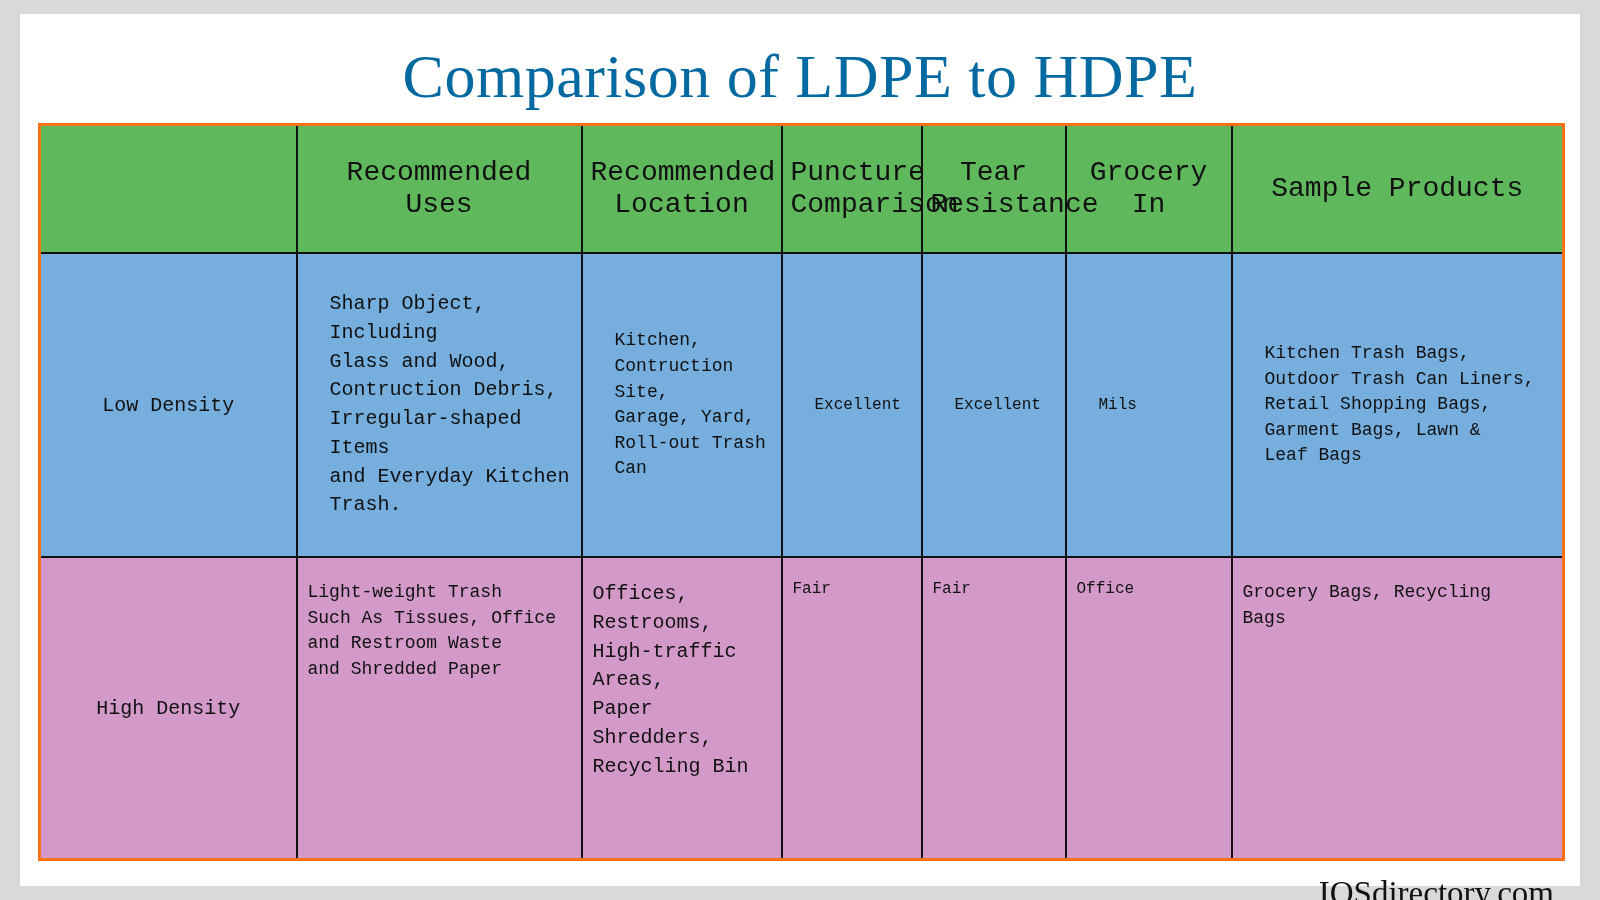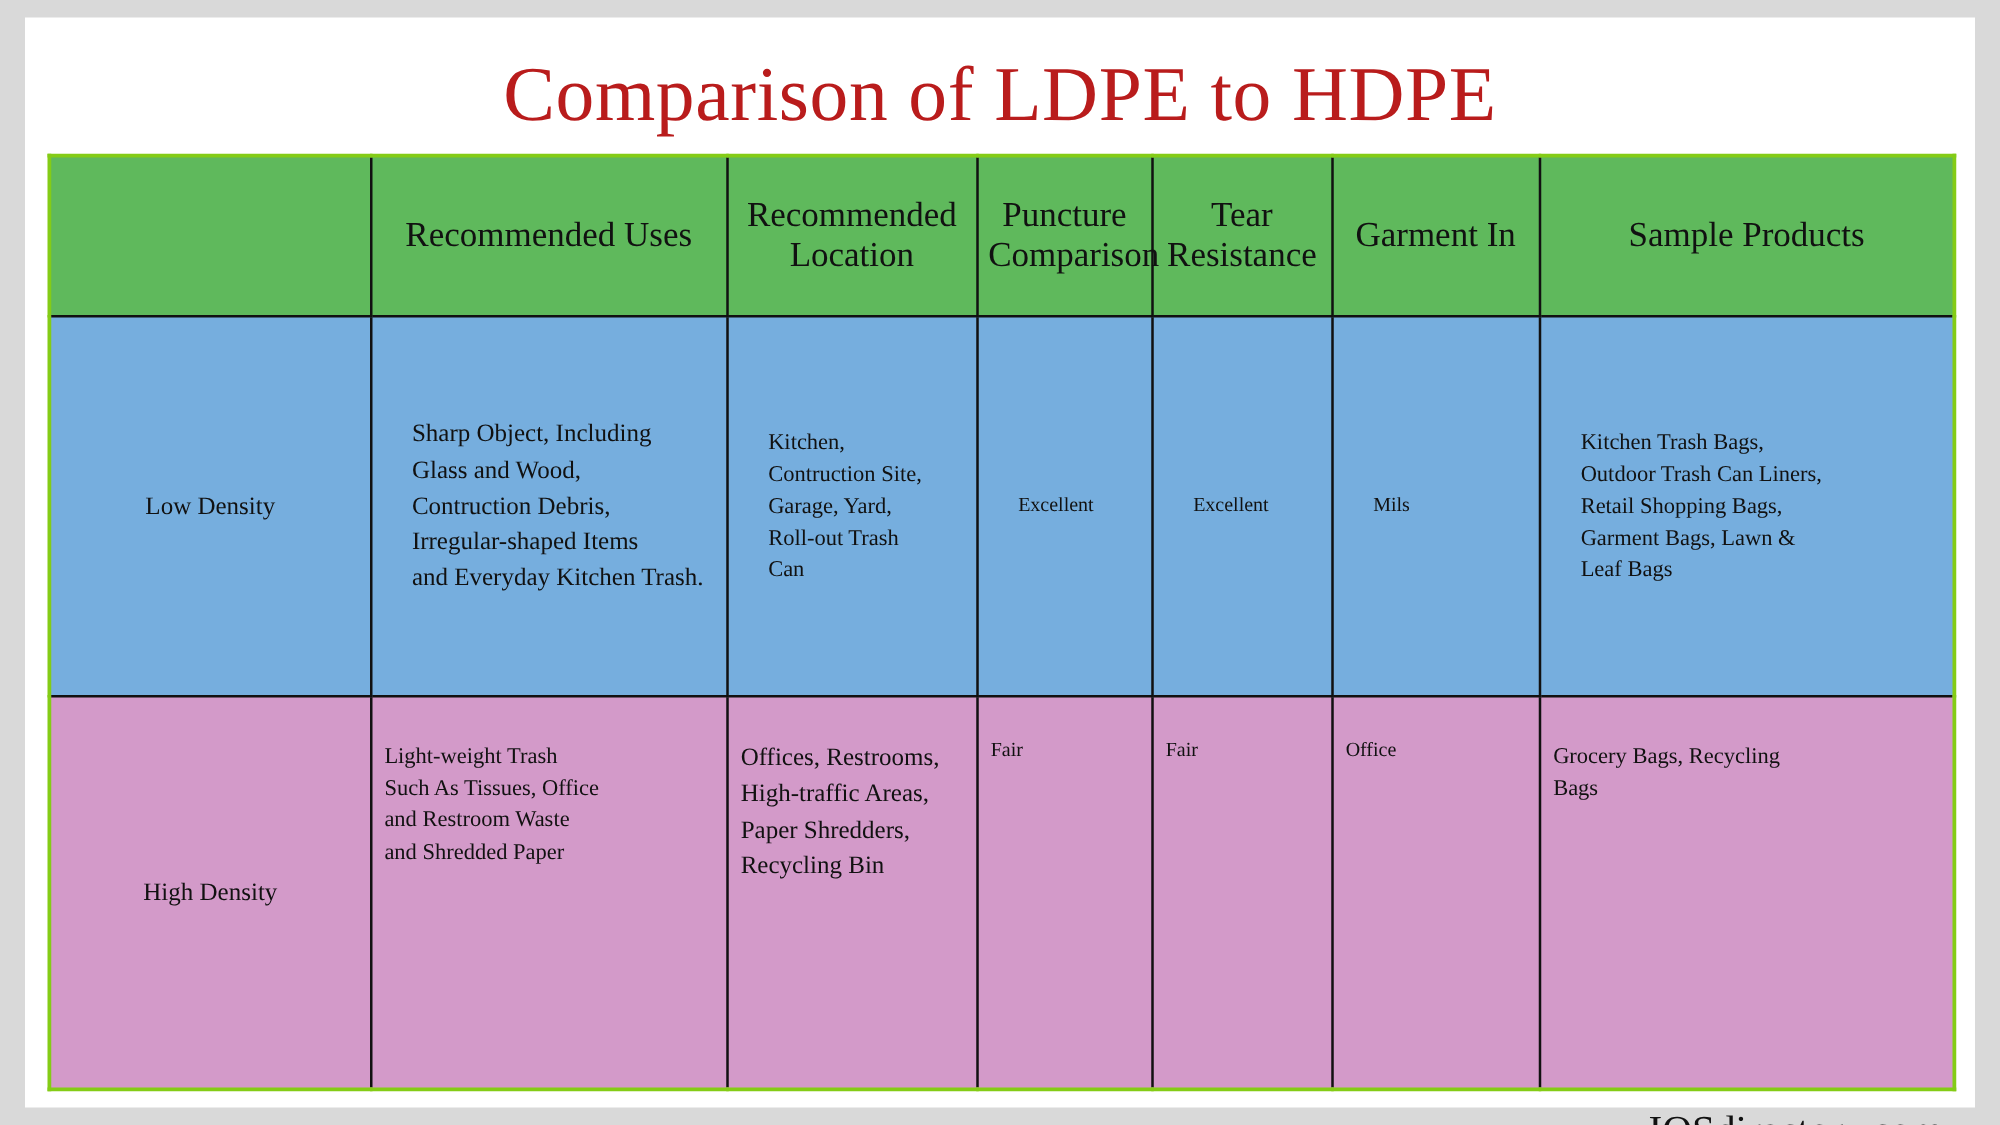--- a/index.html
+++ b/index.html
@@ -18,35 +18,36 @@
     left: 20px;
     top: 14px;
     width: 1560px;
     height: 872px;
     background: #ffffff;
     box-sizing: border-box;
   }
   .title {
     text-align: center;
     font-size: 62px;
-    color: #b91c1c;
+    color: #0369a1;
     font-weight: normal;
     letter-spacing: 0.5px;
     margin: 30px 0 14px 0;
     line-height: 1.05;
     font-family: "Liberation Serif", serif;
   }
   .table-wrap {
     margin: 0 18px;
   }
   table.cmp {
     border-collapse: collapse;
     width: 1524px;
     table-layout: fixed;
-    border: 3px solid #84cc16;
+    border: 3px solid #f97316;
+    font-family: Liberation Mono, monospace;
   }
   table.cmp td {
     border: 2px solid #111111;
     vertical-align: middle;
     padding: 6px 10px;
     color: #111111;
   }
   
   col.c0 { width: 257px; }
   col.c1 { width: 285px; }
@@ -92,21 +93,21 @@
     white-space: pre-line;
   }
   tr.row-ld td.body-cell,
   tr.row-ld td.one {
     vertical-align: middle;
     padding-left: 32px;
   }
   tr.row-hd td.body-cell,
   tr.row-hd td.one {
     vertical-align: top;
-    padding-top: 34px;
+    padding-top: 22px;
   }
   tr.row-hd td.rowlabel { vertical-align: middle; padding-top: 6px; }
 
   .footer {
     text-align: right;
     font-size: 33px;
     color: #111111;
     margin: 14px 26px 0 0;
     font-family: "Liberation Serif", serif;
   }
@@ -129,21 +130,21 @@
           <col class="c5">
           <col class="c6">
       </colgroup>
       <tbody>
         <tr class="head">
           <td class="blank"></td>
           <td>Recommended Uses</td>
           <td>Recommended Location</td>
           <td>Puncture Comparison</td>
           <td>Tear Resistance</td>
-          <td>Garment In</td>
+          <td>Grocery In</td>
           <td>Sample Products</td>
         </tr>
 
         <tr class="row-ld">
           <td class="rowlabel">Low Density</td>
           <td class="body-cell">
             <span class="cell-inner">Sharp Object, Including
 Glass and Wood,
 Contruction Debris,
 Irregular-shaped Items

